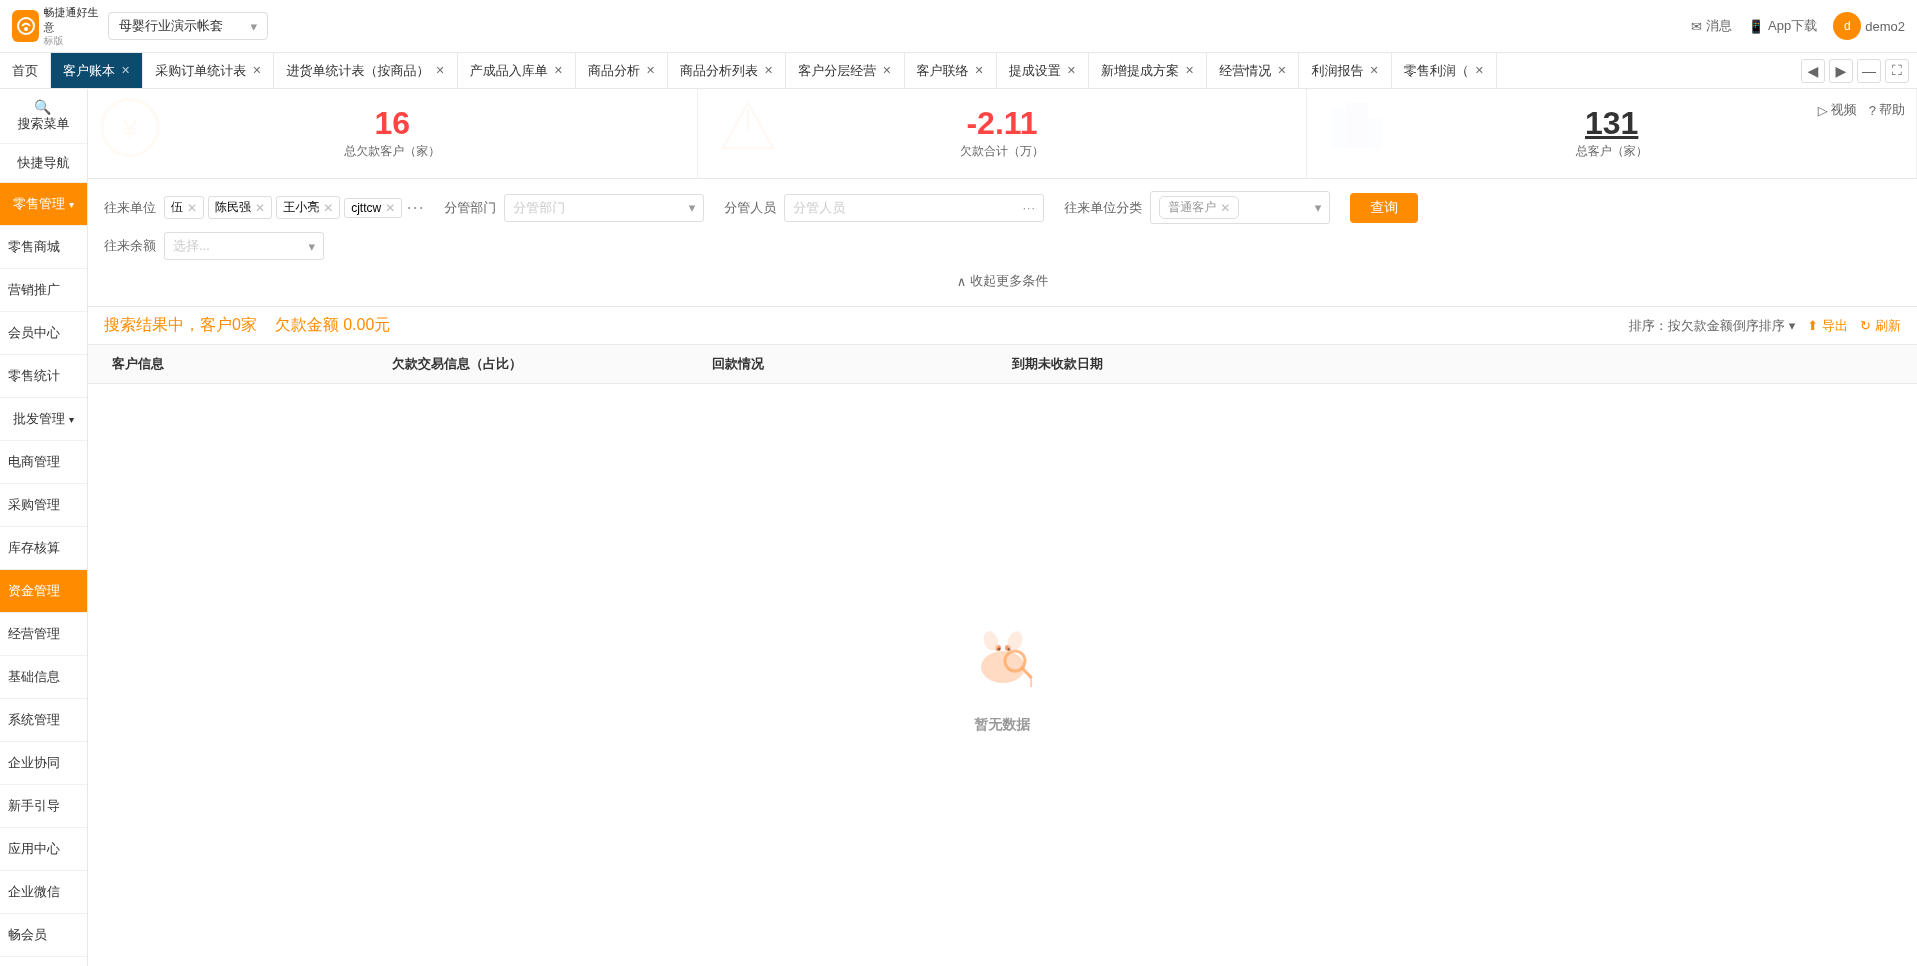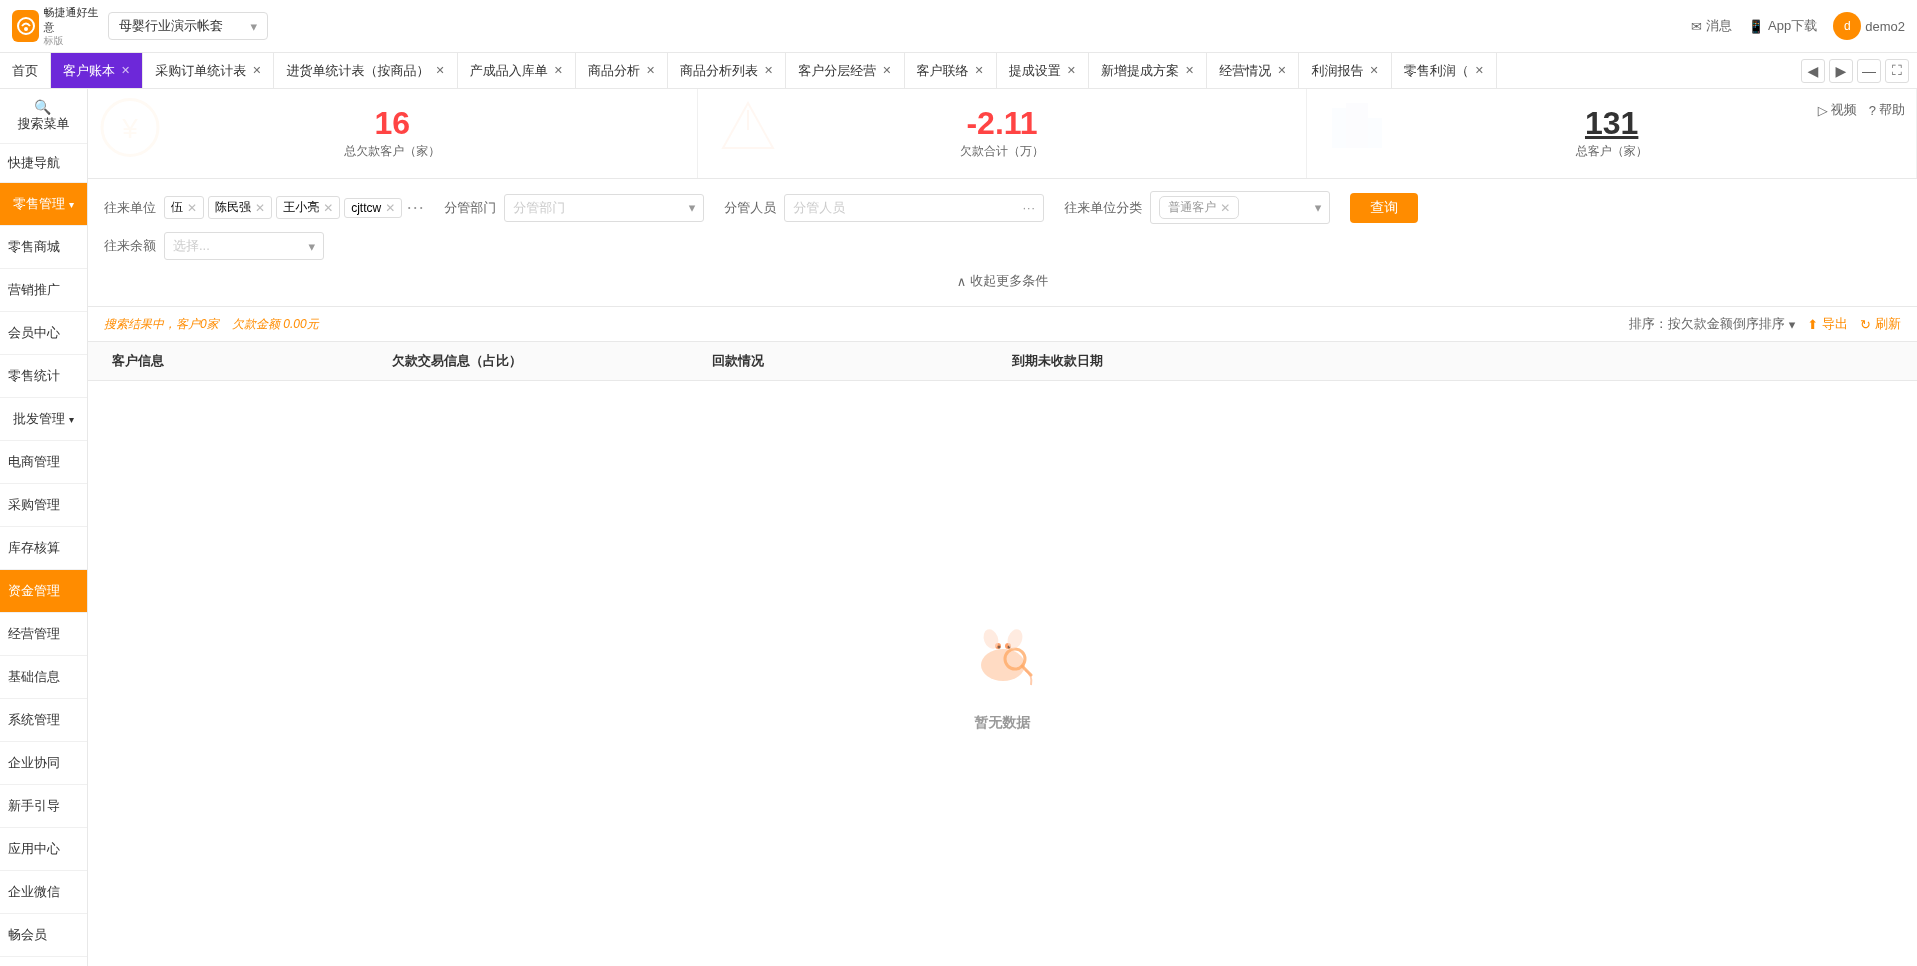--- a/index.html
+++ b/index.html
@@ -74,21 +74,21 @@
       display: flex;
       align-items: center;
       cursor: pointer;
       white-space: nowrap;
       font-size: 13px;
       color: #333;
       border-right: 1px solid #e8e8e8;
       position: relative;
     }
     .nav-tab.home { background: #fff; color: #333; }
-    .nav-tab.active { background: #6d28d9; color: #fff; }
+    .nav-tab.active { background: #0c4a6e; color: #fff; }
     .nav-tab .close-btn { margin-left: 6px; font-size: 11px; color: inherit; opacity: 0.7; }
     .nav-tab-actions {
       margin-left: auto;
       display: flex;
       align-items: center;
       padding-right: 8px;
       gap: 4px;
     }
     .nav-tab-actions .btn { width: 24px; height: 24px; border: 1px solid #ddd; border-radius: 3px; display: flex; align-items: center; justify-content: center; cursor: pointer; font-size: 14px; color: #666; background: #fff; }
 
@@ -122,20 +122,21 @@
     .sidebar-search {
       padding: 10px 8px;
       text-align: center;
       font-size: 13px;
       color: #333;
       cursor: pointer;
       border-bottom: 1px solid #f0f0f0;
     }
     .sidebar-nav {
       padding: 10px 8px;
+      text-align: center;
       font-size: 13px;
       color: #333;
       cursor: pointer;
       border-bottom: 1px solid #f0f0f0;
     }
 
     
     .content-area {
       flex: 1;
       display: flex;
@@ -248,21 +249,21 @@
       padding: 0;
     }
     .table-toolbar {
       display: flex;
       align-items: center;
       padding: 8px 16px;
       background: #fff;
       border-bottom: 1px solid #e8e8e8;
       gap: 8px;
     }
-    .result-info { font-size: 12px; color: #333; font-style: italic; }
+    .result-info { font-size: 16px; color: #333; }
     .result-info span { color: #ff8c00; }
     .toolbar-actions { margin-left: auto; display: flex; align-items: center; gap: 12px; font-size: 13px; color: #666; }
     .toolbar-actions .sort-btn { display: flex; align-items: center; gap: 4px; cursor: pointer; }
     .toolbar-actions .export-btn, .toolbar-actions .refresh-btn { 
       display: flex; align-items: center; gap: 4px; cursor: pointer; color: #ff8c00; 
     }
     .table-header {
       display: grid;
       grid-template-columns: 280px 320px 300px 1fr;
       background: #fafafa;

